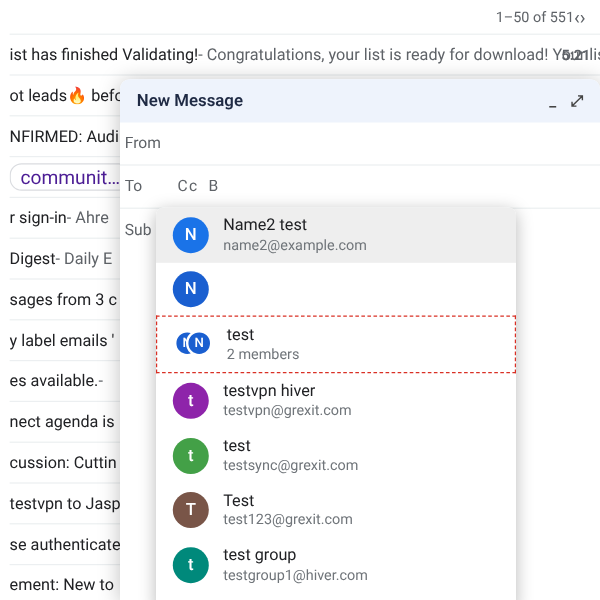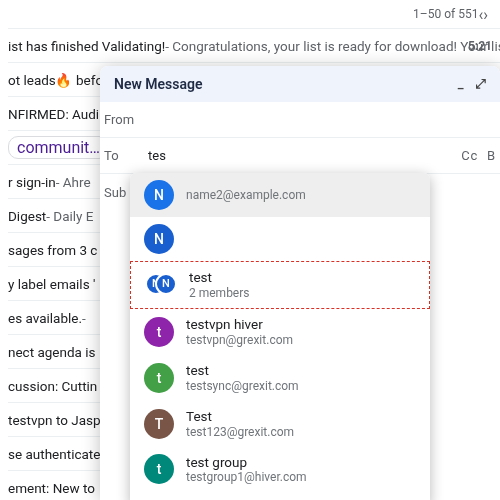--- a/index.html
+++ b/index.html
@@ -236,32 +236,32 @@
     <div class="controls">
       <span>_</span>
       <span>⤢</span>
     </div>
   </div>
   <div class="field-row">
     <span class="field-label">From</span>
   </div>
   <div class="field-row">
     <span class="field-label">To</span>
-    <span class="field-value">tes</span>
     <span class="extras"><span>Cc</span>&nbsp;&nbsp;<span>B</span></span>
   </div>
   <div class="field-row" style="border-bottom:none;">
     <span class="field-label">Sub</span>
   </div>
 </div>
 
 <div class="suggest" id="suggest">
     <div class="sugg-item selected">
       <div class="avatar" style="background: rgb(26, 115, 232);">N</div>
       <div class="sugg-text">
+        <div class="sugg-name">Name2 test</div>
         <div class="sugg-sub">name2@example.com</div>
       </div>
     </div>
     <div class="sugg-item">
       <div class="avatar" style="background: rgb(26, 95, 208);">N</div>
     </div>
     <div class="sugg-item boxed">
       <div class="avatar double">
         <div class="c1">N</div>
         <div class="c2">N</div>

